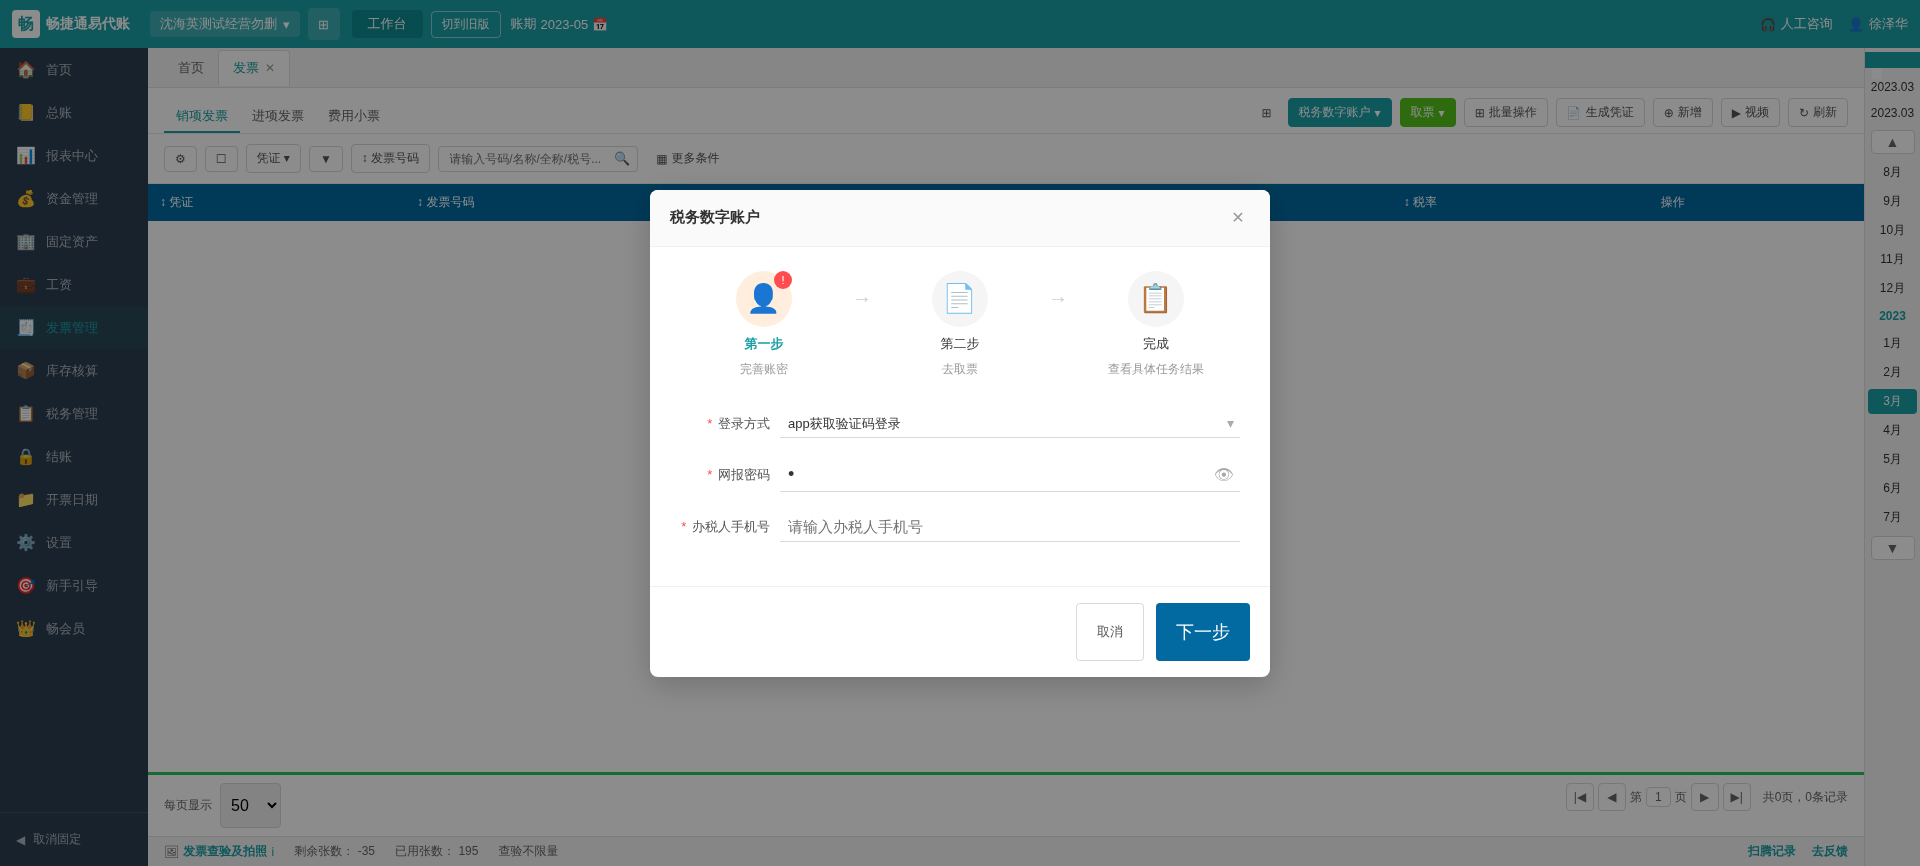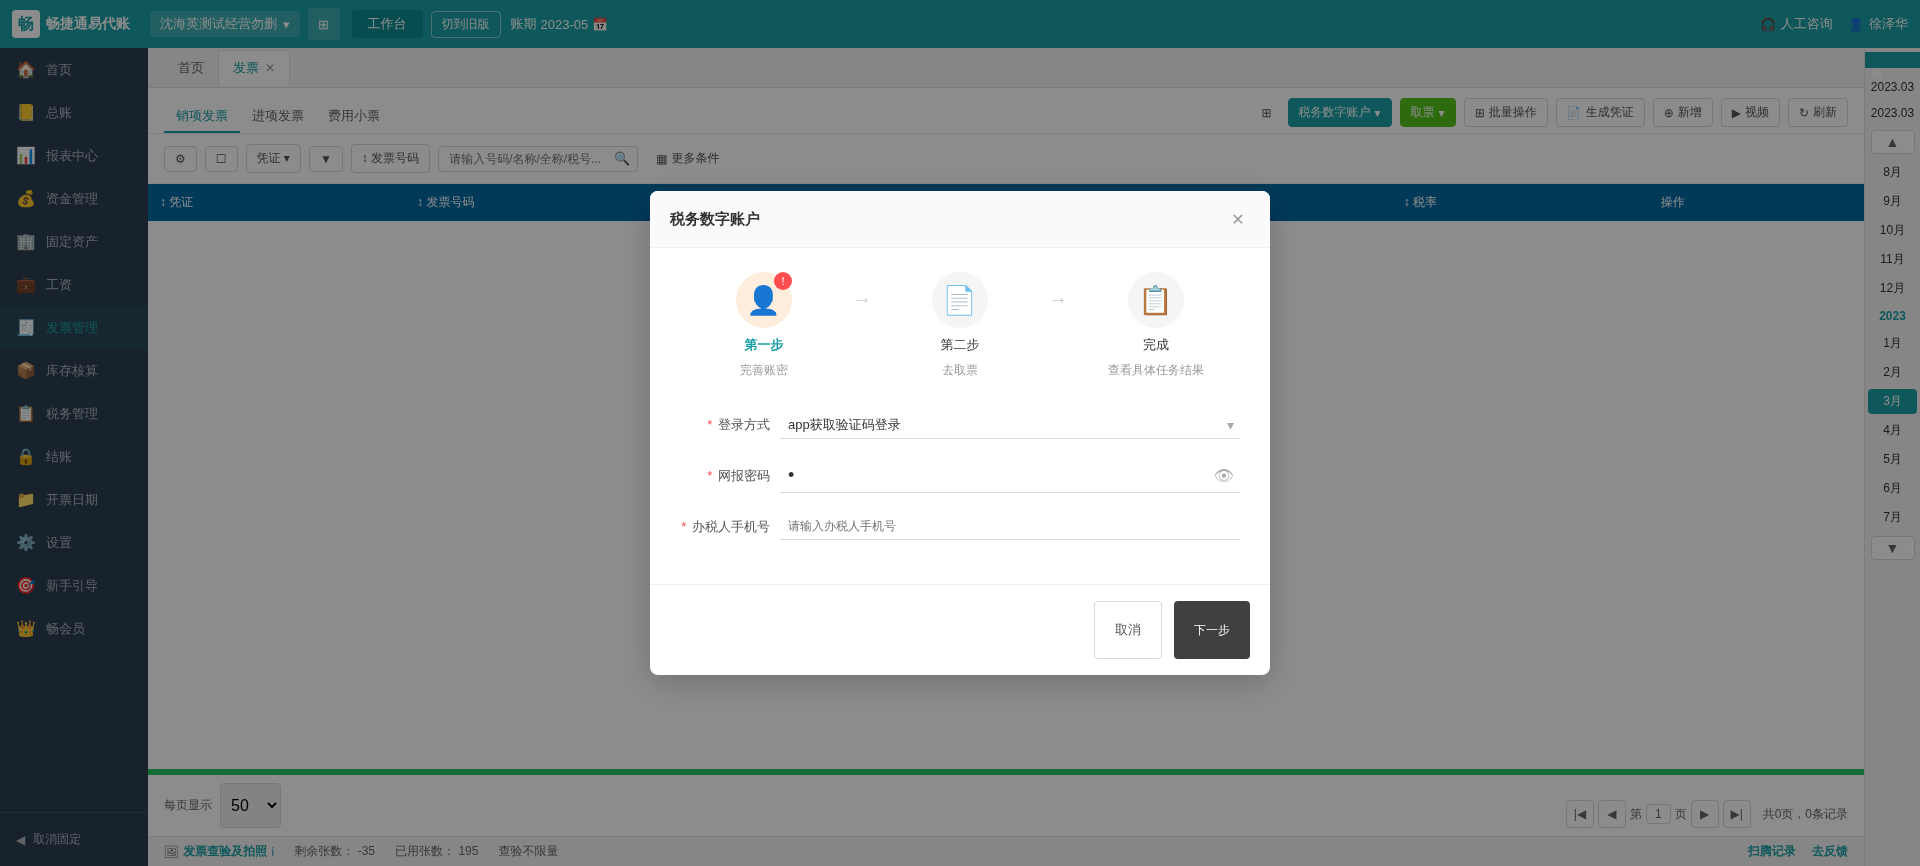--- a/index.html
+++ b/index.html
@@ -247,24 +247,24 @@
       font-size: 12px;
       font-weight: normal;
       text-align: left;
       white-space: nowrap;
     }
     .table-header-row th { cursor: pointer; }
 
     
     .page-footer {
       display: flex;
-      align-items: flex-end;
+      align-items: flex-start;
       justify-content: space-between;
       padding: 8px 16px;
-      border-top: 6px solid #22c55e;
+      border-top: 3px solid #22c55e;
       font-size: 12px;
       color: #666;
     }
     .footer-info {
       display: flex; align-items: center; gap: 8px;
     }
     .footer-pagination {
       display: flex; align-items: center; gap: 4px;
     }
     .page-btn {
@@ -433,21 +433,21 @@
     .form-label.required::before {
       content: '*';
       color: #ff4d4f;
       margin-right: 2px;
     }
     .form-control {
       flex: 1;
       border: none;
       border-bottom: 1px solid #d9d9d9;
       padding: 6px 8px;
-      font-size: 12px;
+      font-size: 15px;
       color: #333;
       background: transparent;
       outline: none;
     }
     .form-select-wrap {
       flex: 1;
       position: relative;
       display: flex; align-items: center;
       border-bottom: 1px solid #d9d9d9;
     }
@@ -500,23 +500,23 @@
       border-radius: 4px;
       background: white;
       cursor: pointer;
       font-size: 13px;
       color: #555;
     }
     .btn-next {
       padding: 14px 20px;
       border: none;
       border-radius: 4px;
-      background: #404040;
+      background: #0369a1;
       cursor: not-allowed;
-      font-size: 12px;
+      font-size: 18px;
       color: white;
     }
   </style>
 </head>
 <body>
 
 <div class="top-header">
   <div class="top-logo">
     <div class="top-logo-icon">畅</div>
     <span>畅捷通易代账</span>

